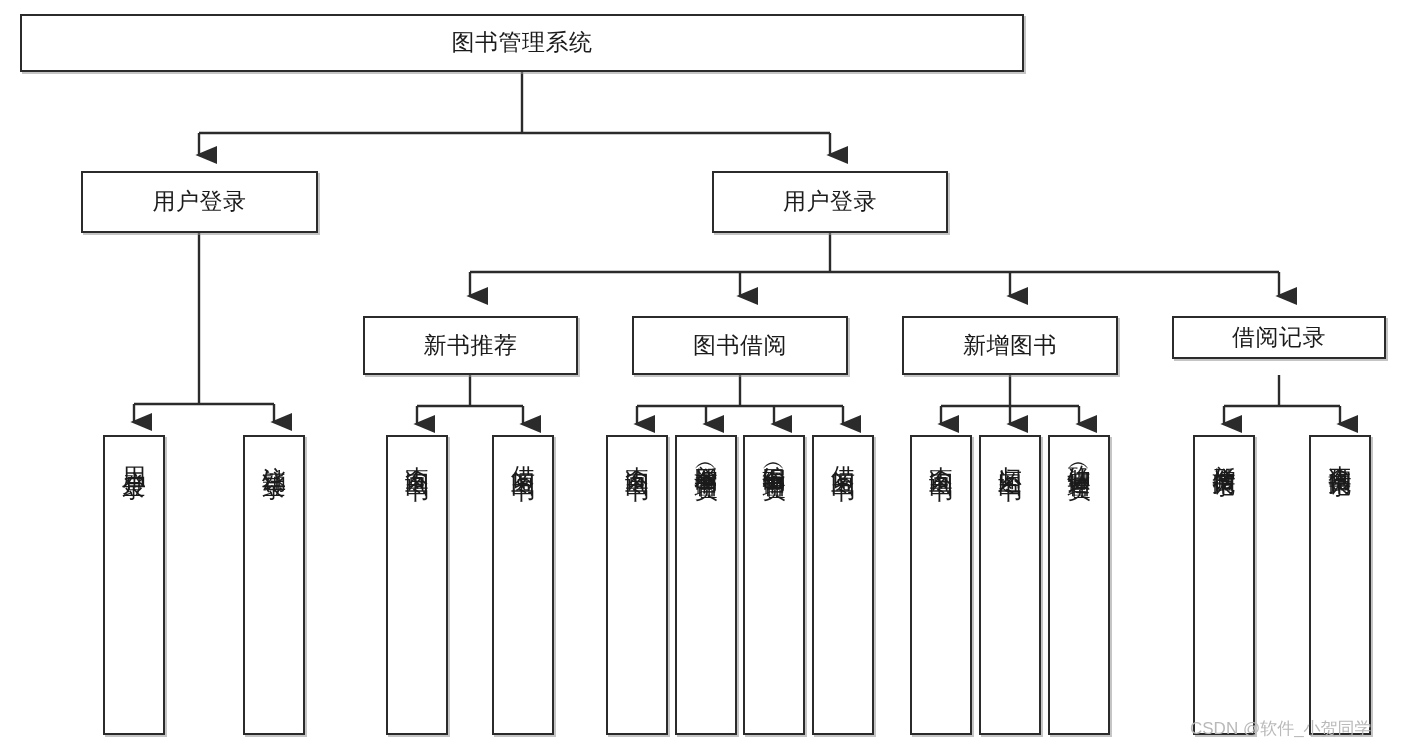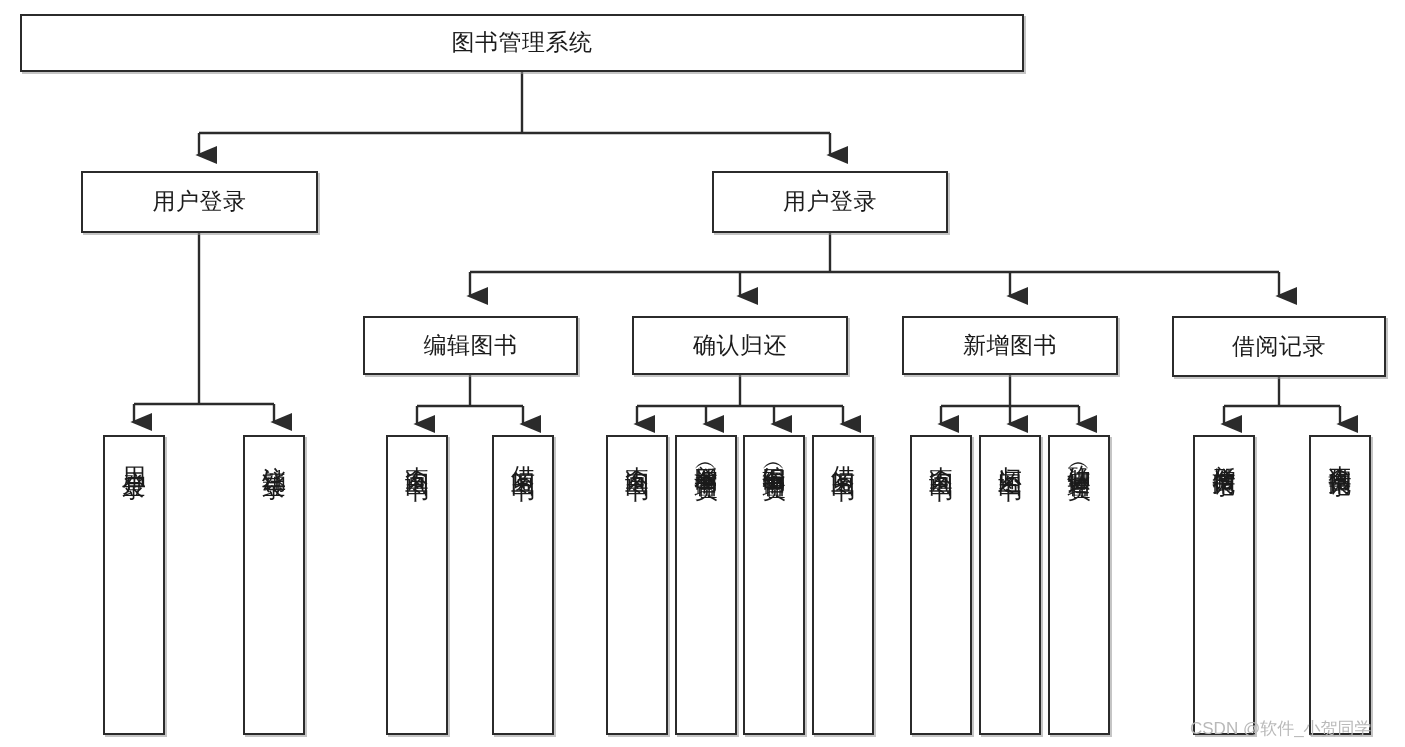--- a/index.html
+++ b/index.html
@@ -139,29 +139,29 @@
   </div>
 
   <div class="node horiz" style="left:81px; top:171px; width:237px; height:62px;">
     <span class="label">用户登录</span>
   </div>
   <div class="node horiz" style="left:712px; top:171px; width:236px; height:62px;">
     <span class="label">用户登录</span>
   </div>
 
   <div class="node horiz" style="left:363px; top:316px; width:215px; height:59px;">
-    <span class="label">编辑图书</span>
+    <span class="label">新书推荐</span>
   </div>
   <div class="node horiz" style="left:632px; top:316px; width:216px; height:59px;">
-    <span class="label">确认归还</span>
+    <span class="label">图书借阅</span>
   </div>
   <div class="node horiz" style="left:902px; top:316px; width:216px; height:59px;">
     <span class="label">新增图书</span>
   </div>
-  <div class="node horiz" style="left:1172px; top:316px; width:214px; height:61px;">
+  <div class="node horiz" style="left:1172px; top:316px; width:214px; height:43px;">
     <span class="label">借阅记录</span>
   </div>
 
   <div class="node vert" style="left:103px; top:435px; width:62px; height:300px;">
     <span class="label">用户登录</span>
   </div>
   <div class="node vert" style="left:243px; top:435px; width:62px; height:300px;">
     <span class="label">注销登录</span>
   </div>
 

